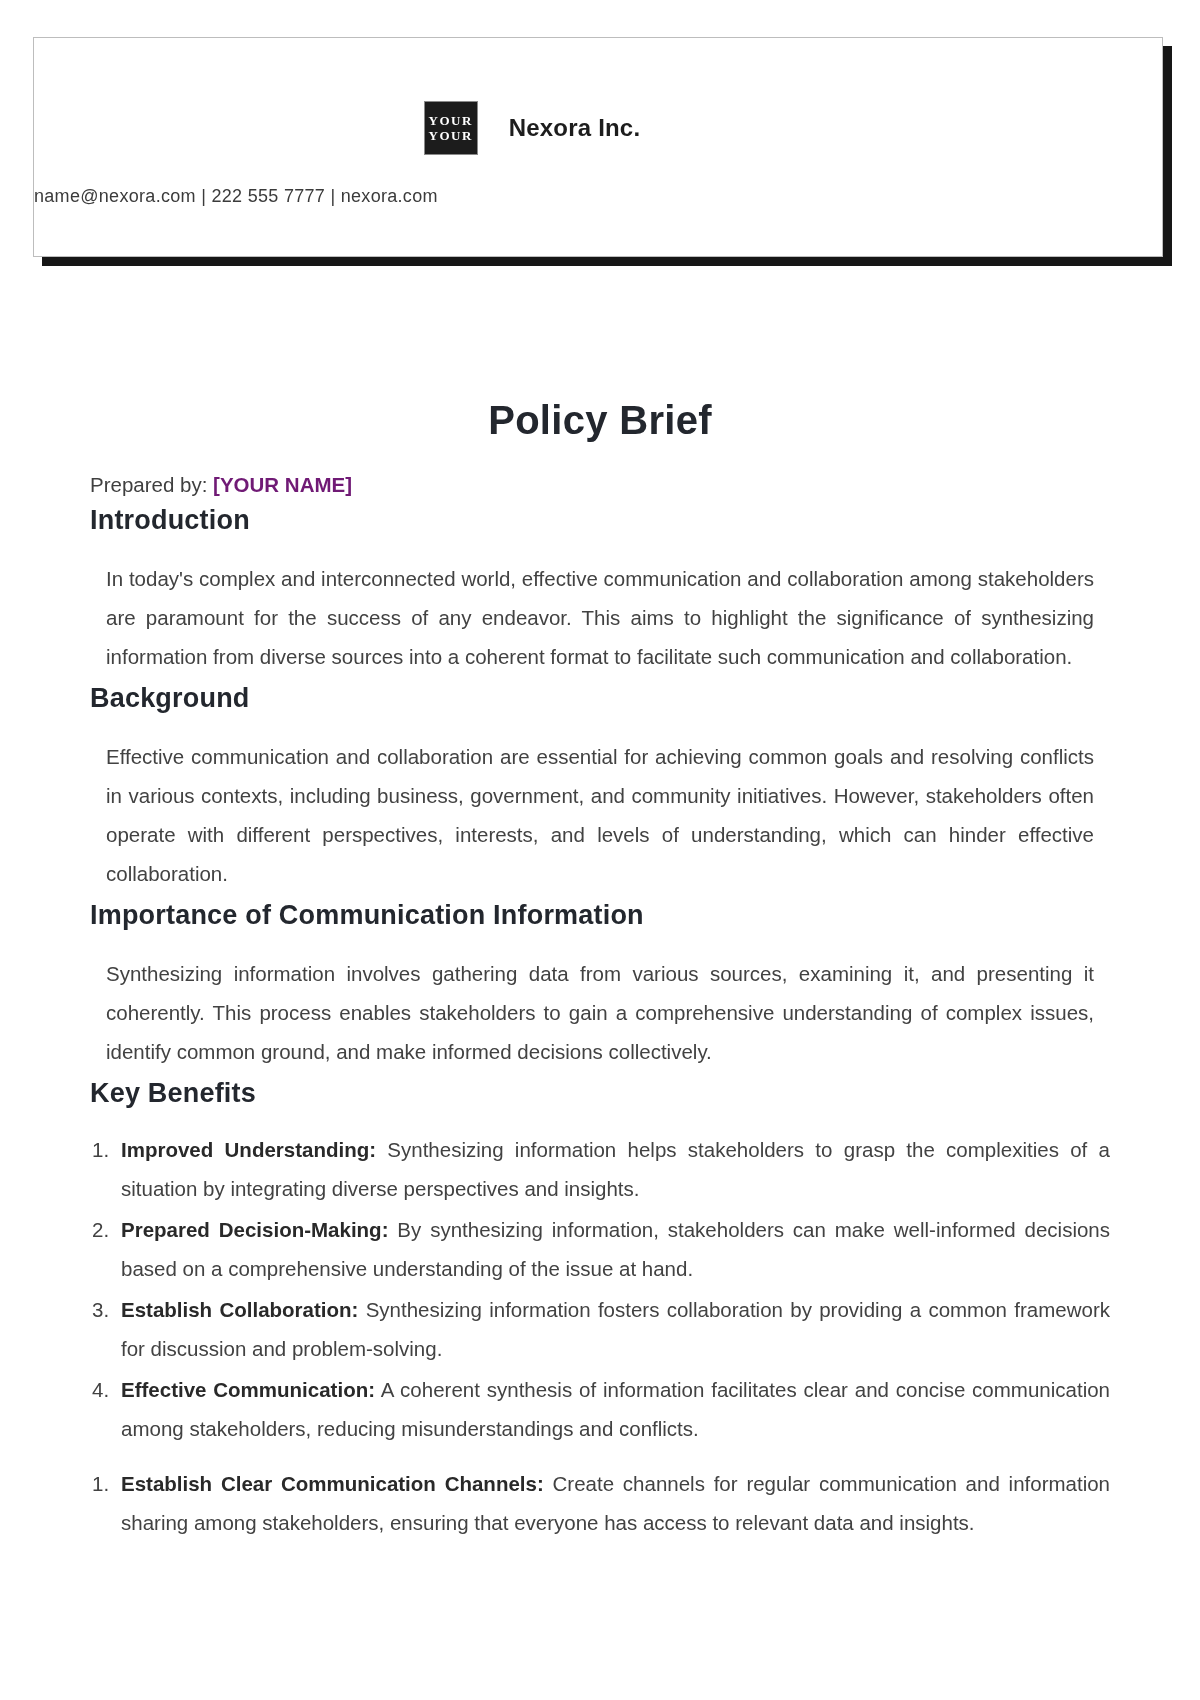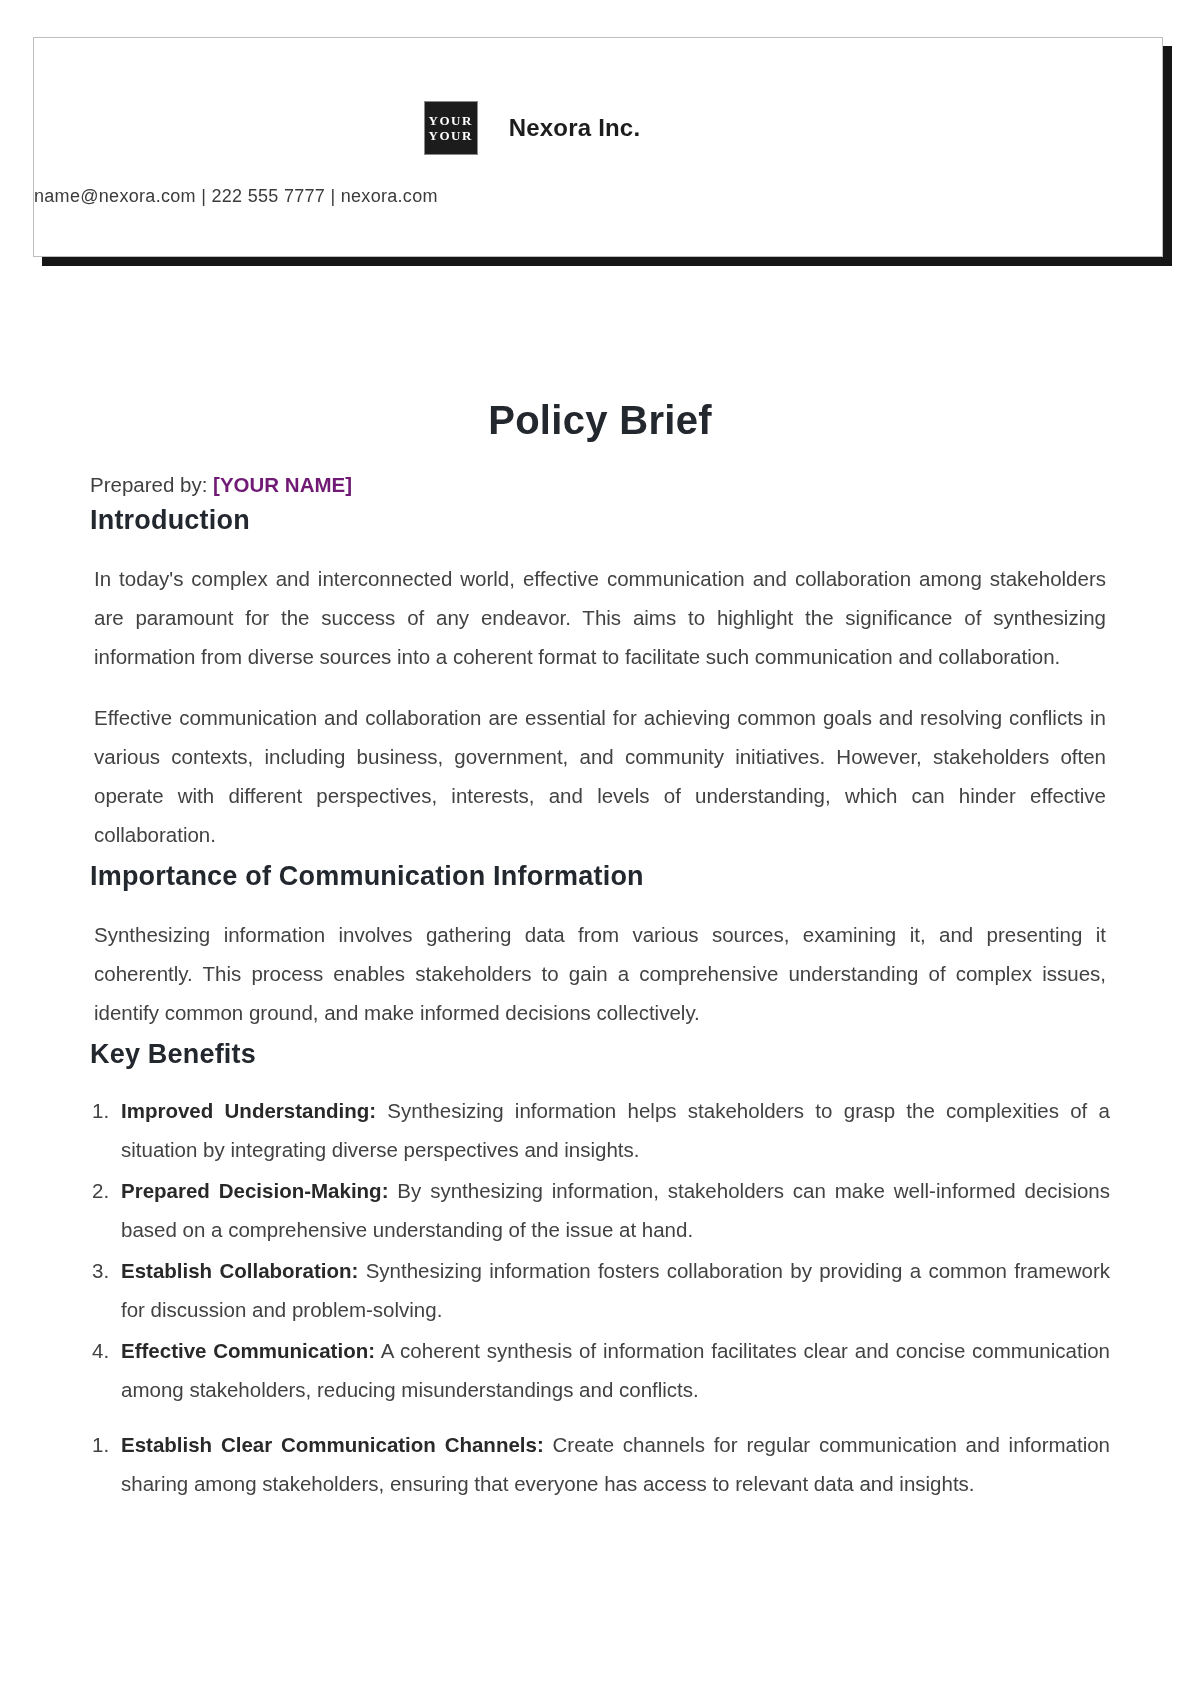--- a/index.html
+++ b/index.html
@@ -51,21 +51,21 @@
   }
   .prepared { margin-top:28px; font-size:20.5px; line-height:26px; color:#3f3f3f; }
   .prepared .name { font-weight:700; color:#701a75; }
   h2.section-heading {
     margin:5px 0 0;
     font-size:27px; line-height:34px; font-weight:700;
     color:#23272e; letter-spacing:0.2px;
   }
   h2.mt-lg { margin-top:27px; }
   p.body-par {
-    margin:22px 4px 0;
+    margin:22px 16px 0;
     font-size:20.5px; line-height:39px;
     text-align:justify; color:#424242;
   }
   ol.doc-list {
     margin:20px 0 0; padding-left:31px;
     list-style:none; counter-reset:itm;
   }
   ol.doc-list.rec { margin-top:16px; }
   li.doc-li {
     counter-increment:itm;
@@ -102,20 +102,21 @@
     <h1 class="doc-title">Policy Brief</h1>
 
     <div class="prepared">
       <span>Prepared by:</span>
       <span class="name">[YOUR NAME]</span>
     </div>
 
     <h2 class="section-heading">Introduction</h2>
     <p class="body-par">In today's complex and interconnected world, effective communication and collaboration among stakeholders are paramount for the success of any endeavor. This aims to highlight the significance of synthesizing information from diverse sources into a coherent format to facilitate such communication and collaboration.</p>
 
+    <h2 class="section-heading">Background</h2>
     <p class="body-par">Effective communication and collaboration are essential for achieving common goals and resolving conflicts in various contexts, including business, government, and community initiatives. However, stakeholders often operate with different perspectives, interests, and levels of understanding, which can hinder effective collaboration.</p>
 
     <h2 class="section-heading">Importance of Communication Information</h2>
     <p class="body-par">Synthesizing information involves gathering data from various sources, examining it, and presenting it coherently. This process enables stakeholders to gain a comprehensive understanding of complex issues, identify common ground, and make informed decisions collectively.</p>
 
     <h2 class="section-heading">Key Benefits</h2>
     <ol class="doc-list">
       <li class="doc-li">
         <span class="li-lead">Improved Understanding:</span>
         <span>Synthesizing information helps stakeholders to grasp the complexities of a situation by integrating diverse perspectives and insights.</span>

